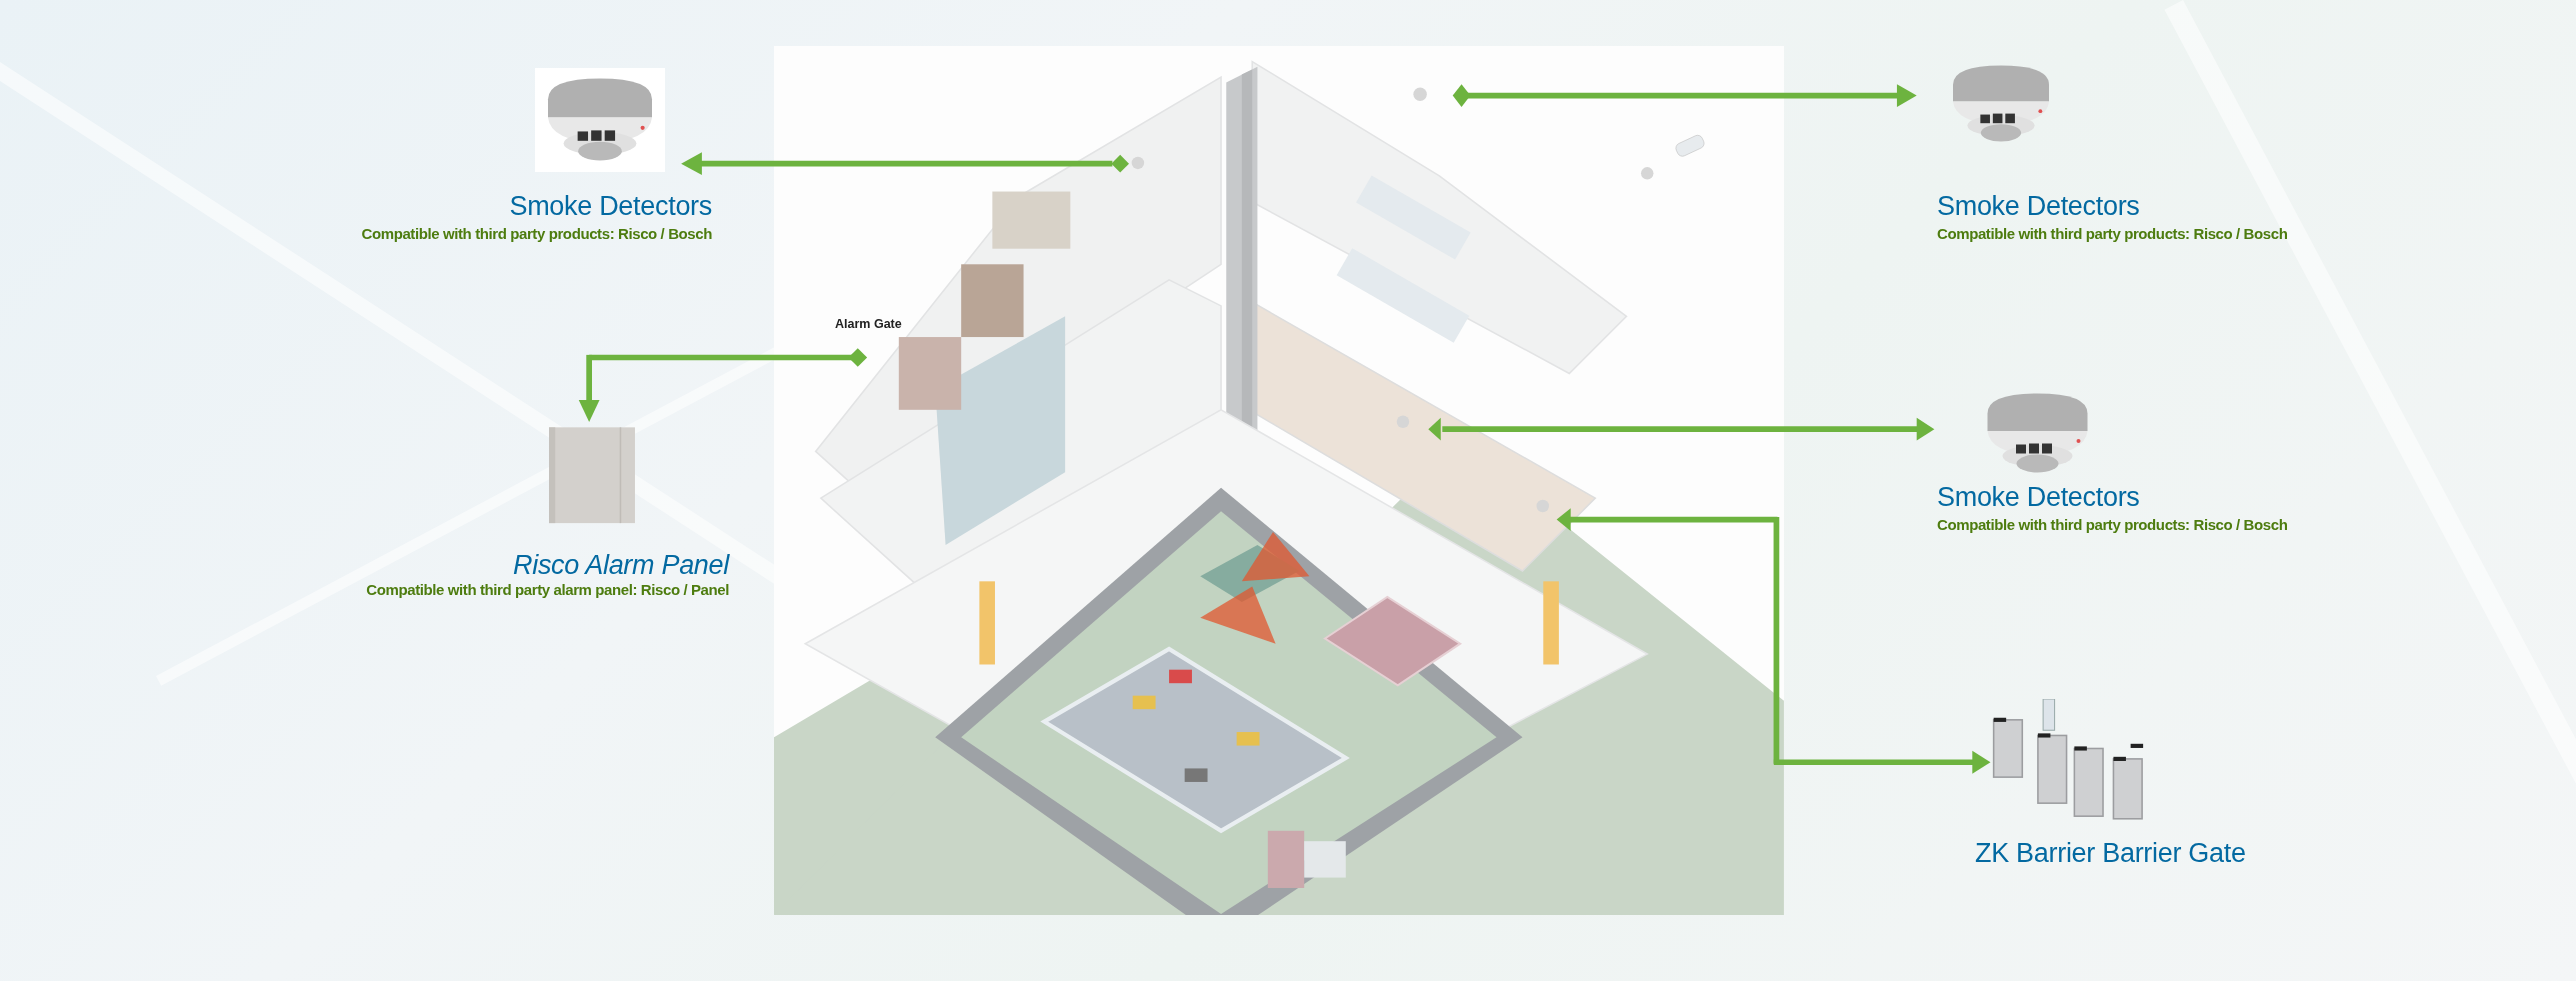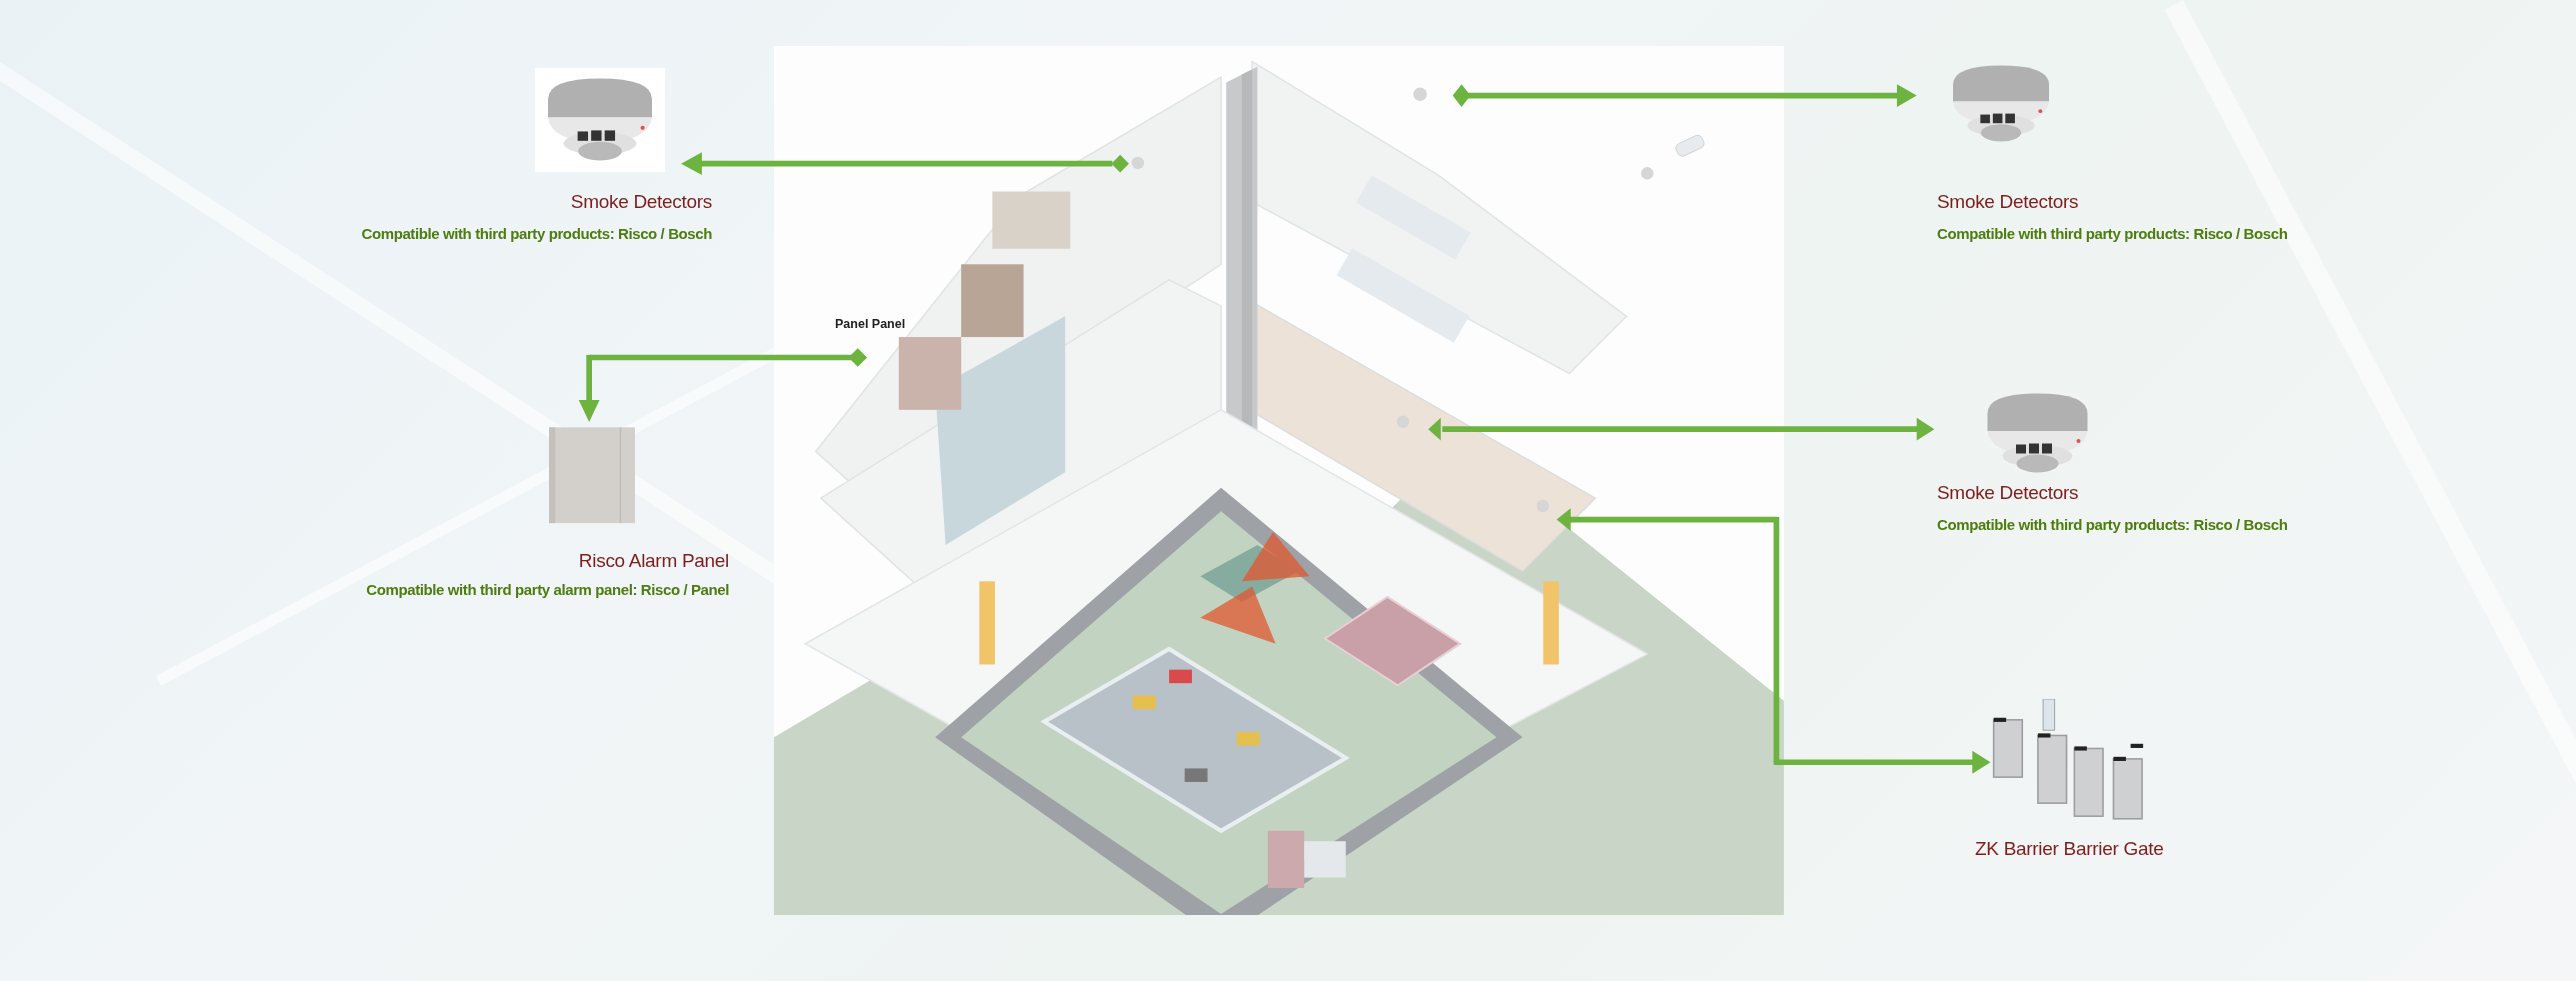--- a/index.html
+++ b/index.html
@@ -2,21 +2,21 @@
 <html style="font-size:8.3px"><head>
 <meta charset="utf-8">
 <style>
   html,body{margin:0;padding:0;}
   body{width:2576px;height:981px;position:relative;overflow:hidden;
     font-family:"Liberation Sans","DejaVu Sans",sans-serif;
     background:linear-gradient(135deg,#eaf2f6 0%,#f1f5f7 35%,#eef4f2 60%,#f4f6f7 100%);}
   .streak{position:absolute;background:rgba(255,255,255,0.55);transform-origin:0 0;}
   .panel{position:absolute;left:774px;top:46px;width:1010px;height:869px;background:#fdfdfd;overflow:hidden;}
   .abs{position:absolute;}
-  .title{position:absolute;color:#7f1d1d;font-size:19px;font-weight:400;white-space:nowrap;letter-spacing:-0.3px;}
+  .title{position:absolute;color:#0369a1;font-size:27px;font-weight:400;white-space:nowrap;letter-spacing:-0.3px;}
   .sub{position:absolute;color:#4d7c0f;font-size:15px;font-weight:700;white-space:nowrap;letter-spacing:-0.4px;}
   .r{text-align:right;}
   .small-label{position:absolute;color:#222;font-size:12.5px;font-weight:700;white-space:nowrap;}
   svg{position:absolute;left:0;top:0;}
   .device-box{position:absolute;background:#fff;}
 </style>
 </head>
 <body>
 
 <div class="streak" style="left:0;top:62px;width:1144px;height:15.6px;transform:rotate(33deg);"></div>
@@ -71,21 +71,21 @@
     <g>
         <rect x="1735" y="180" width="55" height="26" rx="10" fill="#e7ebee" stroke="#bbb" transform="rotate(-25 1760 193)"></rect>
       </g>
 
     <circle cx="1243" cy="93" r="13" fill="#d6d6d6"></circle>
     <circle cx="700" cy="225" r="12" fill="#d6d6d6"></circle>
     <circle cx="1210" cy="723" r="12" fill="#d6d6d6"></circle>
     <circle cx="1479" cy="885" r="12" fill="#d6d6d6"></circle>
     <circle cx="1680" cy="245" r="12" fill="#d6d6d6"></circle>
   </svg>
-  <div class="small-label" style="left:61px;top:271px;">Panel Panel</div>
+  <div class="small-label" style="left:61px;top:271px;">Alarm Gate</div>
 </div>
 
 <svg width="2576" height="981" viewBox="0 0 4956 1888">
   <g fill="#6db33f" stroke="#6db33f">
 
     <line x1="1340" y1="315" x2="2140" y2="315" stroke-width="11"></line>
     <polygon points="1310,315 1350,293 1350,337" stroke="none"></polygon>
     <polygon points="2155,298 2172,315 2155,332 2138,315" stroke="none"></polygon>
 
     <line x1="2810" y1="184" x2="3660" y2="184" stroke-width="11"></line>
@@ -154,21 +154,21 @@
 <div class="title" style="left:1937px;top:482px;">Smoke Detectors</div>
 <div class="sub" style="left:1937px;top:516px;">Compatible with third party products: Risco / Bosch</div>
 
 <div class="abs" style="left:548px;top:424px;width:88px;height:104px;">
   <svg width="88" height="104" viewBox="0 0 170 200">
     <rect x="2" y="6" width="166" height="185" fill="#d3d0cc"></rect>
     <rect x="2" y="6" width="12" height="185" fill="#c4c1bc"></rect>
     <line x1="140" y1="6" x2="140" y2="191" stroke="#c0bcb7" stroke-width="3"></line>
   </svg>
 </div>
-<div class="title r" style="right:1847px;top:550px;">Risco Alarm Panel</div>
+<div class="title r" style="right:1847px;top:550px;font-style:italic;">Risco Alarm Panel</div>
 <div class="sub r" style="right:1847px;top:581px;">Compatible with third party alarm panel: Risco / Panel</div>
 
 <div class="abs" style="left:1991px;top:699px;width:198px;height:125px;">
   <svg width="198" height="125" viewBox="0 0 380 240">
     <g fill="#cfd0d2" stroke="#9c9da0" stroke-width="3">
       <rect x="5" y="40" width="55" height="110"></rect>
       <rect x="90" y="70" width="55" height="130"></rect>
       <rect x="160" y="95" width="55" height="130"></rect>
       <rect x="235" y="115" width="55" height="115"></rect>
     </g>

